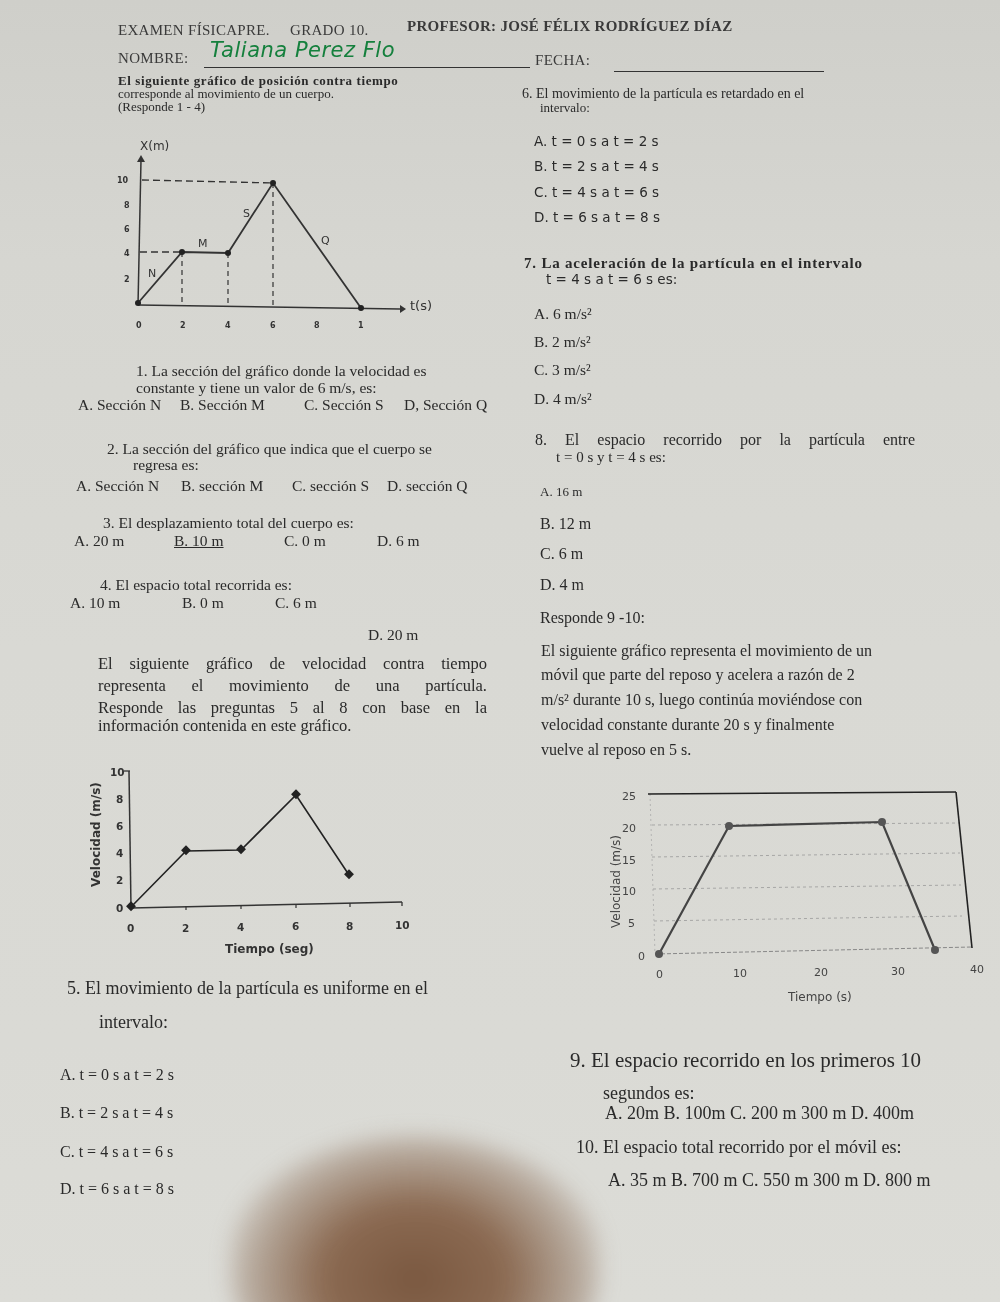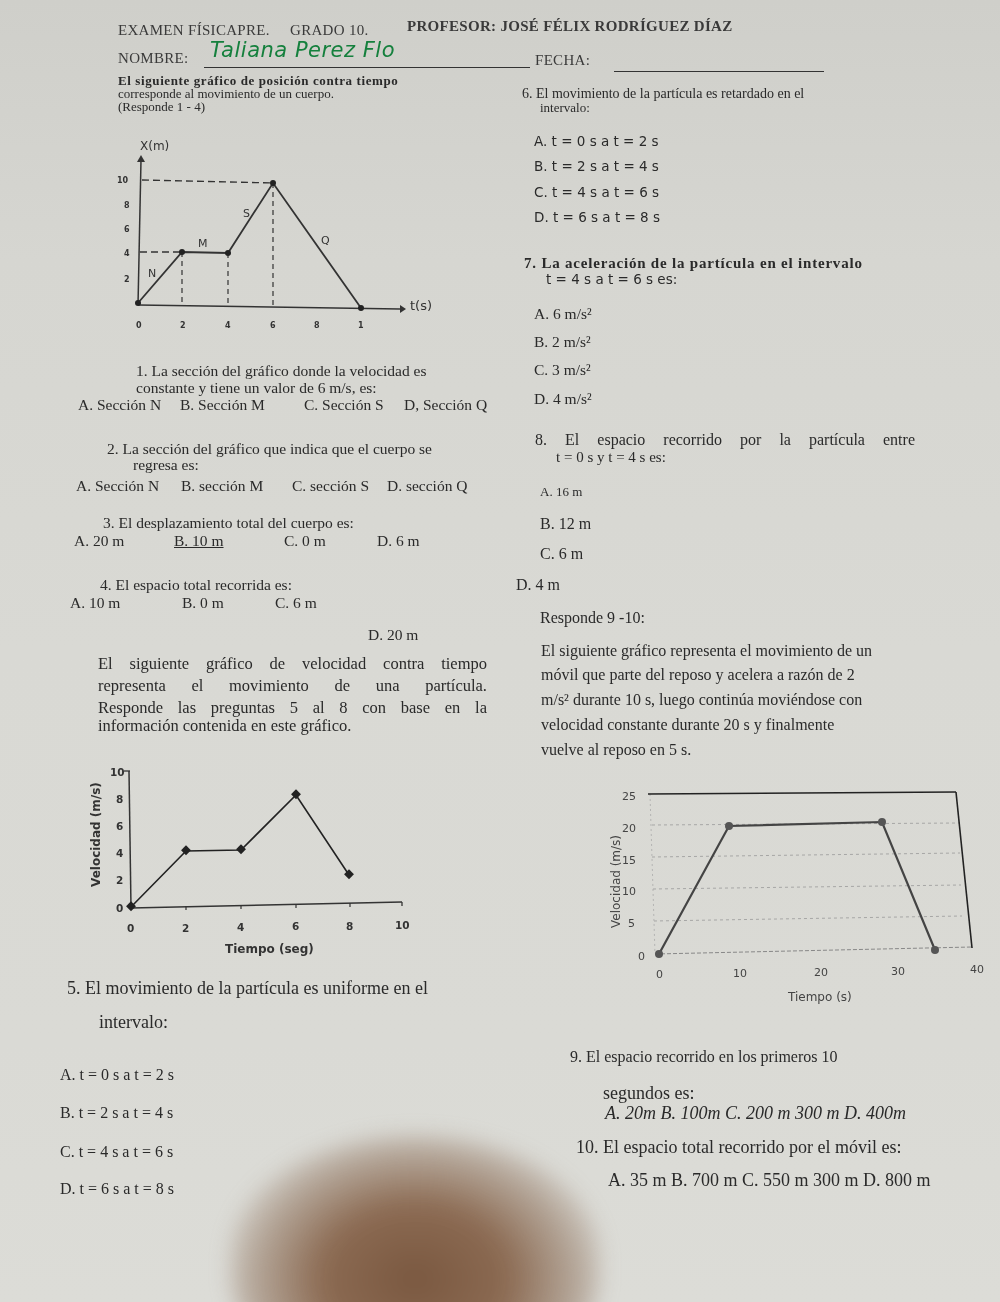--- a/index.html
+++ b/index.html
@@ -167,21 +167,21 @@
 <div class="abs opt" style="left:534px; top:305px;">A.  6 m/s²</div>
 <div class="abs opt" style="left:534px; top:333px;">B.  2 m/s²</div>
 <div class="abs opt" style="left:534px; top:361px;">C.  3 m/s²</div>
 <div class="abs opt" style="left:534px; top:390px;">D.  4 m/s²</div>
 
 <div class="abs justify" style="left:535px; top:431px; width:380px; font-size:16px;">8. El espacio recorrido por la partícula entre</div>
 <div class="abs" style="left:556px; top:449px; font-size:15px;">t = 0 s  y  t = 4 s es:</div>
 <div class="abs opt" style="left:540px; top:484px; font-size:13px;">A.  16 m</div>
 <div class="abs opt" style="left:540px; top:515px; font-size:16px;">B.  12 m</div>
 <div class="abs opt" style="left:540px; top:545px; font-size:16px;">C.   6 m</div>
-<div class="abs opt" style="left:516px; top:576px; font-size:16px;">D.  4 m</div>
+<div class="abs opt" style="left:540px; top:576px; font-size:16px;">D.  4 m</div>
 
 <div class="abs" style="left:540px; top:609px; font-size:16px;">Responde 9 -10:</div>
 <div class="abs" style="left:541px; top:642px; font-size:16px;">El siguiente gráfico representa el movimiento de un</div>
 <div class="abs" style="left:541px; top:666px; font-size:16px;">móvil que parte del reposo y acelera a razón de 2</div>
 <div class="abs" style="left:541px; top:691px; font-size:16px;">m/s² durante 10 s, luego continúa moviéndose con</div>
 <div class="abs" style="left:541px; top:716px; font-size:16px;">velocidad constante durante 20 s y finalmente</div>
 <div class="abs" style="left:541px; top:741px; font-size:16px;">vuelve al reposo en  5 s.</div>
 
 <svg class="abs" style="left:590px; top:780px;" width="405" height="232">
 
@@ -209,19 +209,19 @@
   <text x="48" y="180" font-size="11" fill="#444">0</text>
   <text x="66" y="198" font-size="11" fill="#444">0</text>
   <text x="143" y="197" font-size="11" fill="#444">10</text>
   <text x="224" y="196" font-size="11" fill="#444">20</text>
   <text x="301" y="195" font-size="11" fill="#444">30</text>
   <text x="380" y="193" font-size="11" fill="#444">40</text>
   <text x="198" y="221" font-size="12" fill="#444">Tiempo (s)</text>
   <text x="0" y="0" font-size="12" fill="#444" transform="translate(30 148) rotate(-90)">Velocidad (m/s)</text>
 </svg>
 
-<div class="abs" style="left:570px; top:1048px; font-size:16px;">9.  El espacio recorrido en los primeros 10</div>
+<div class="abs" style="left:570px; top:1048px; font-size:21px;">9.  El espacio recorrido en los primeros 10</div>
 <div class="abs" style="left:603px; top:1083px; font-size:18px;">segundos es:</div>
-<div class="abs" style="left:605px; top:1103px; font-size:18px;font-style:italic;">A. 20m B. 100m C. 200 m 300 m  D. 400m</div>
+<div class="abs" style="left:605px; top:1103px; font-size:18px;">A. 20m B. 100m C. 200 m 300 m  D. 400m</div>
 <div class="abs" style="left:576px; top:1137px; font-size:18px;">10. El espacio total recorrido por el móvil es:</div>
 <div class="abs" style="left:608px; top:1170px; font-size:18px;">A. 35 m B. 700 m C. 550 m 300 m  D. 800 m</div>
 
 <div class="thumb"></div>
 
 </body></html>

